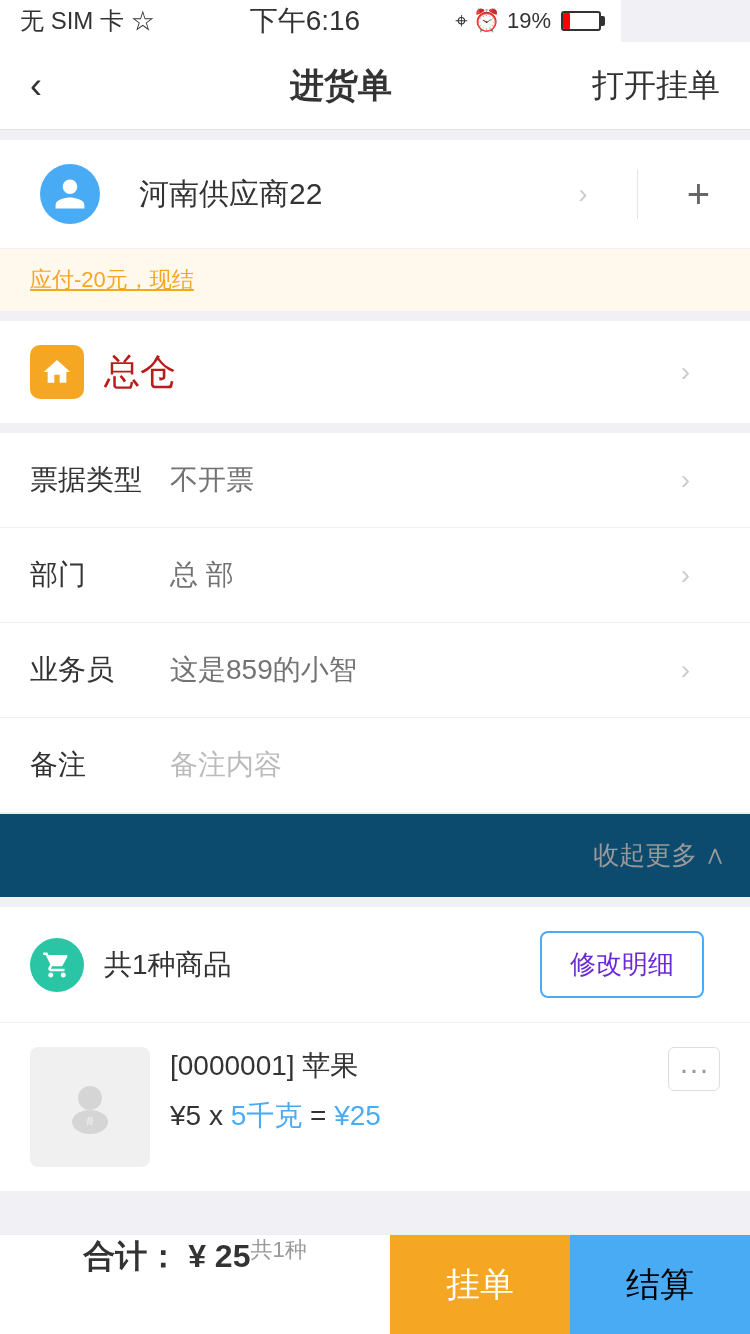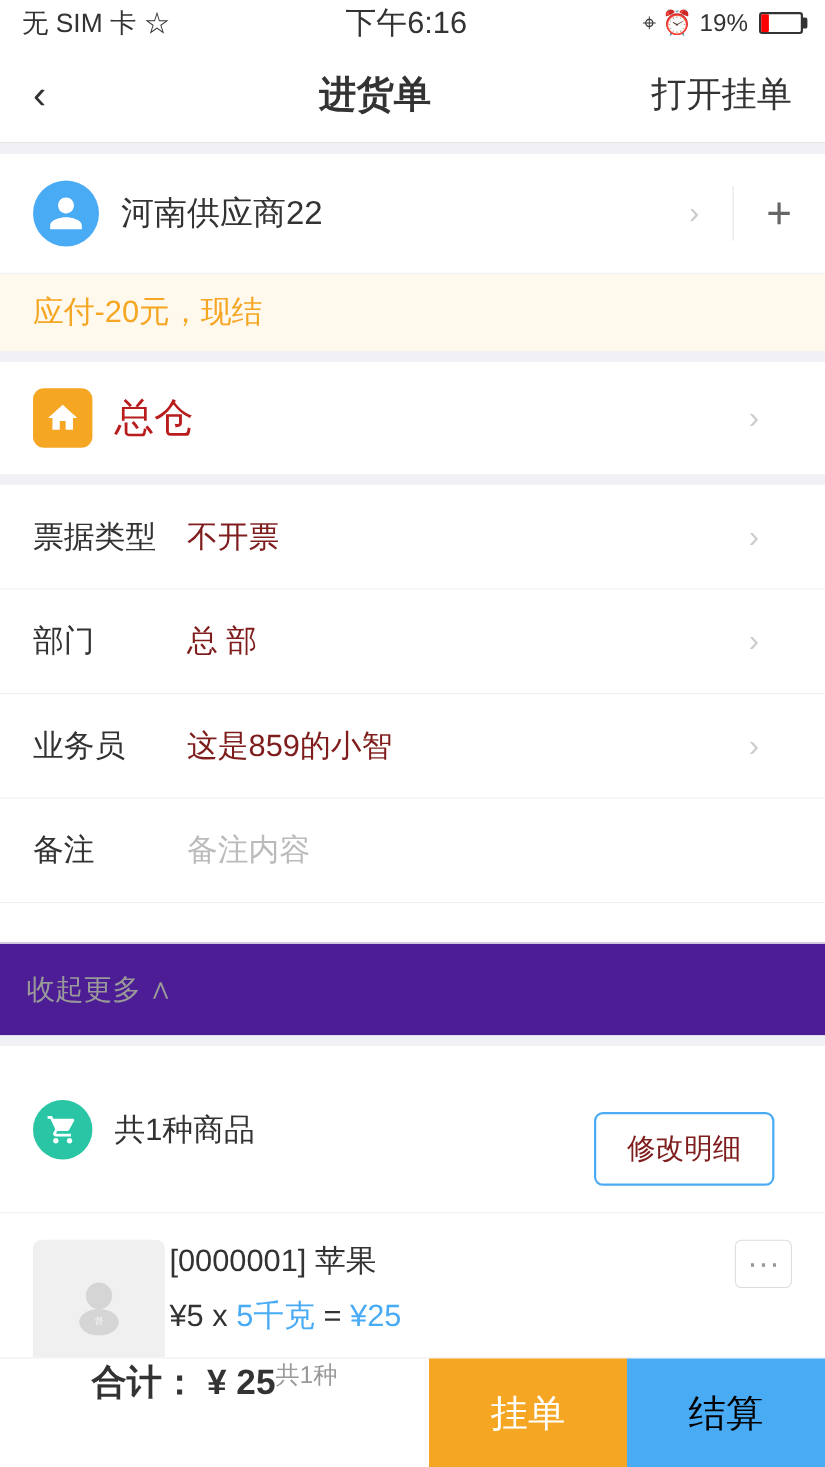--- a/index.html
+++ b/index.html
@@ -9,21 +9,21 @@
       min-height: 1334px;
       font-family: -apple-system, "PingFang SC", "Helvetica Neue", Arial, sans-serif;
       background: #f0f0f5;
       font-size: 28px;
       color: #333;
       overflow-x: hidden;
     }
 
     
     .status-bar {
-      width: 750px;
+      width: 621px;
       height: 42px;
       background: #fff;
       display: flex;
       align-items: center;
       justify-content: space-between;
       padding: 12px 20px;
       font-size: 24px;
       color: #333;
     }
     .status-left { display: flex; align-items: center; gap: 8px; }
@@ -93,22 +93,23 @@
     
     .card {
       background: #fff;
       margin-bottom: 10px;
     }
 
     
     .supplier-row {
       display: flex;
       align-items: center;
-      padding: 24px 30px;
+      padding: 24px 40px;
       border-bottom: 1px solid #f0f0f0;
+      gap: 19px;
     }
     .supplier-avatar {
       width: 60px;
       height: 60px;
       border-radius: 50%;
       background: #4AABF5;
       display: flex;
       align-items: center;
       justify-content: center;
       margin-right: 20px;
@@ -134,22 +135,23 @@
     .add-btn {
       font-size: 40px;
       color: #666;
       cursor: pointer;
     }
 
     
     .alert-banner {
       background: #FFF8ED;
       padding: 16px 30px;
-      font-size: 28px;
+      font-size: 22px;
       color: #F5A623;
+      text-decoration: underline;
     }
 
     
     .warehouse-row {
       display: flex;
       align-items: center;
       padding: 24px 30px;
     }
     .warehouse-icon {
       width: 54px;
@@ -180,36 +182,35 @@
     .form-row:last-child { border-bottom: none; }
     .form-label {
       width: 140px;
       font-size: 28px;
       color: #333;
       flex-shrink: 0;
     }
     .form-value {
       flex: 1;
       font-size: 28px;
-      color: #7f1d1d;
+      color: #737373;
     }
     .form-value.placeholder {
       color: #bbb;
     }
 
     
     .collapse-btn {
-      text-align: left;
+      text-align: right;
       padding: 24px;
       font-size: 26px;
       color: #999;
-      background: #4c1d95;
+      background: #0c4a6e;
       border-top: 1px solid #eee;
       cursor: pointer;
-      margin-top: 36px;
     }
 
     
     .product-header {
       display: flex;
       align-items: center;
       padding: 24px 30px;
       background: #fff;
       border-bottom: 1px solid #eee;
     }
@@ -226,45 +227,44 @@
     .product-count {
       flex: 1;
       font-size: 28px;
       color: #333;
     }
     .btn-outline {
       padding: 14px 28px;
       border: 2px solid #4AABF5;
       border-radius: 8px;
       font-size: 26px;
-      color: #7f1d1d;
+      color: #6d28d9;
       background: #fff;
       cursor: pointer;
       margin-right: 16px;
-      margin-top: 36px;
     }
     .btn-primary {
       padding: 14px 28px;
       border-radius: 8px;
       font-size: 26px;
       color: #fff;
       background: #4AABF5;
       cursor: pointer;
       display: flex;
       align-items: center;
       gap: 8px;
     }
 
     
     .product-item {
       background: #fff;
       padding: 24px 30px;
       display: flex;
       align-items: flex-start;
-      gap: 4px;
+      gap: 20px;
       margin-bottom: 10px;
     }
     .product-thumb {
       width: 120px;
       height: 120px;
       background: #f0f0f0;
       border-radius: 8px;
       display: flex;
       align-items: center;
       justify-content: center;

